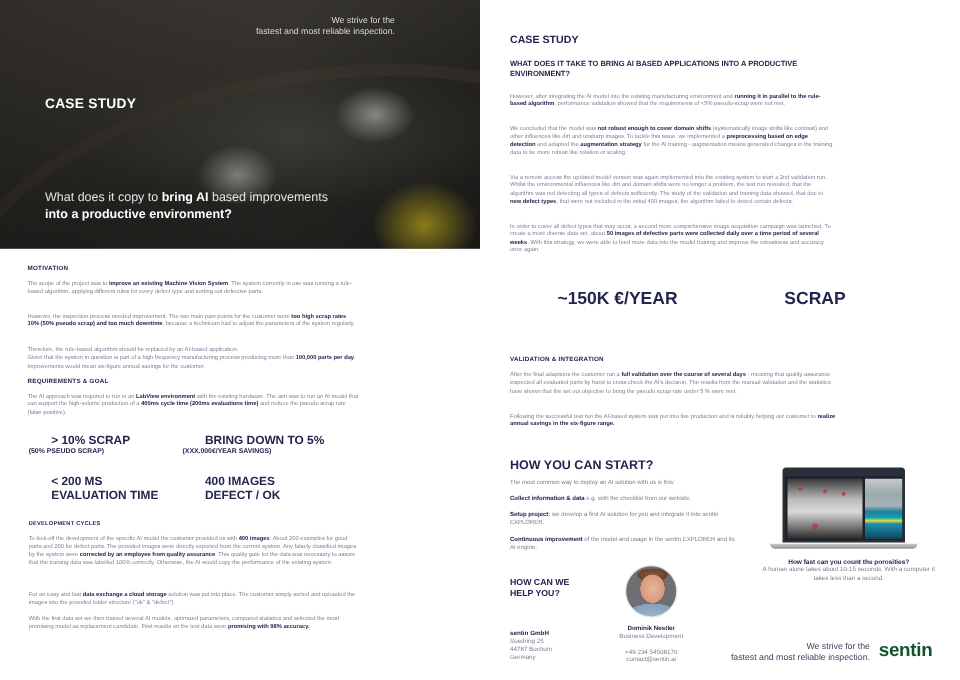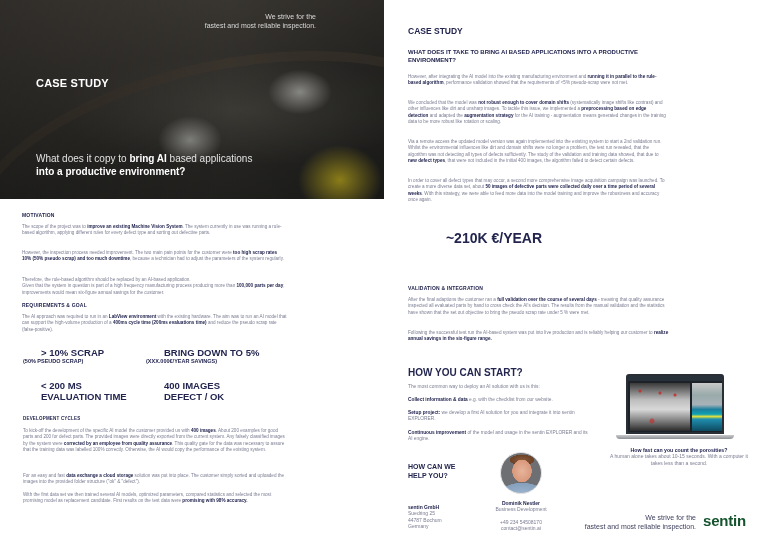--- a/index.html
+++ b/index.html
@@ -89,21 +89,21 @@
 </head>
 <body>
 
 <div class="page-left">
   <div class="hero"></div>
   <div class="hero-tagline">
     <div>We strive for the</div>
     <div>fastest and most reliable inspection.</div>
   </div>
   <div class="hero-eyebrow">CASE STUDY</div>
-  <div class="hero-sub"><span>What does it copy to </span><b>bring AI</b><span> based applications </span><br><b>into a productive environment?</b></div>
+  <div class="hero-sub"><span>What does it copy to </span><b>bring AI</b><span> based improvements </span><br><b>into a productive environment?</b></div>
 
   <div class="section-h" style="left:22px; top:212px;">MOTIVATION</div>
   <div class="para" style="left:22px; top:224px; width:265px;"><span>The scope of the project was to </span><b>improve an existing Machine Vision System</b><span>. The system currently in use was running a rule-based algorithm, applying different rules for every defect type and sorting out defective parts.</span></div>
   <div class="para" style="left:22px; top:250px; width:265px;"><span>However, the inspection process needed improvement. The two main pain points for the customer were </span><b>too high scrap rates 10% (50% pseudo scrap) and too much downtime</b><span>, because a technician had to adjust the parameters of the system regularly.</span></div>
   <div class="para" style="left:22px; top:277px; width:265px;"><span>Therefore, the rule-based algorithm should be replaced by an AI-based application.</span><br><span>Given that the system in question is part of a high frequency manufacturing process producing more than </span><b>100,000 parts per day</b><span>, improvements would mean six-figure annual savings for the customer.</span></div>
 
   <div class="section-h" style="left:22px; top:302px;">REQUIREMENTS &amp; GOAL</div>
   <div class="para" style="left:22px; top:314px; width:265px;"><span>The AI approach was required to run in an </span><b>LabView environment</b><span> with the existing hardware. The aim was to run an AI model that can support the high-volume production of a </span><b>400ms cycle time (200ms evaluations time)</b><span> and reduce the pseudo scrap rate (false-positive).</span></div>
 
   <div class="stat-big" style="left:23px; top:347px;">&gt; 10% SCRAP</div>
@@ -122,23 +122,24 @@
 <div class="page-right">
   <div class="r-eyebrow">CASE STUDY</div>
   <div class="r-q">WHAT DOES IT TAKE TO BRING AI BASED APPLICATIONS INTO A PRODUCTIVE ENVIRONMENT?</div>
 
   <div class="para" style="left:24px; top:74px; width:260px;"><span>However, after integrating the AI model into the existing manufacturing environment and </span><b>running it in parallel to the rule-based algorithm</b><span>, performance validation showed that the requirements of &lt;5% pseudo-scrap were not met.</span></div>
   <div class="para" style="left:24px; top:100px; width:260px;"><span>We concluded that the model was </span><b>not robust enough to cover domain shifts</b><span> (systematically image shifts like contrast) and other influences like dirt and unsharp images. To tackle this issue, we implemented a </span><b>preprocessing based on edge detection</b><span> and adapted the </span><b>augmentation strategy</b><span> for the AI training - augmentation means generated changes in the training data to be more robust like rotation or scaling.</span></div>
   <div class="para" style="left:24px; top:139px; width:260px;"><span>Via a remote access the updated model version was again implemented into the existing system to start a 2nd validation run. Whilst the environmental influences like dirt and domain shifts were no longer a problem, the test run revealed, that the algorithm was not detecting all types of defects sufficiently. The study of the validation and training data showed, that due to </span><b>new defect types</b><span>, that were not included in the initial 400 images, the algorithm failed to detect certain defects.</span></div>
   <div class="para" style="left:24px; top:178px; width:260px;"><span>In order to cover all defect types that may occur, a second more comprehensive image acquisition campaign was launched. To create a more diverse data set, about </span><b>50 images of defective parts were collected daily over a time period of several weeks</b><span>. With this strategy, we were able to feed more data into the model training and improve the robustness and accuracy once again.</span></div>
 
   <div class="kpi" style="left:40px; top:230px; width:140px;">
-    <div>~210K €/YEAR</div>
+    <div>~150K €/YEAR</div>
   </div>
   <div class="kpi" style="left:208px; top:230px; width:120px;">
+    <div>SCRAP</div>
   </div>
 
   <div class="section-h" style="left:24px; top:285px;">VALIDATION &amp; INTEGRATION</div>
   <div class="para" style="left:24px; top:297px; width:262px;"><span>After the final adaptions the customer ran a </span><b>full validation over the course of several days</b><span> - meaning that quality assurance inspected all evaluated parts by hand to cross check the AI's decision. The results from the manual validation and the statistics have shown that the set out objective to bring the pseudo scrap rate under 5 % were met.</span></div>
   <div class="para" style="left:24px; top:330px; width:262px;"><span>Following the successful test run the AI-based system was put into live production and is reliably helping our customer to </span><b>realize annual savings in the six-figure range.</b></div>
 
   <div class="how-h">HOW YOU CAN START?</div>
   <div class="para" style="left:24px; top:384px; width:190px; font-size:4.8px;">The most common way to deploy an AI solution with us is this:</div>
   <div class="para" style="left:24px; top:397px; width:190px; font-size:4.8px;"><b>Collect information &amp; data</b><span> e.g. with the checklist from our website.</span></div>
   <div class="para" style="left:24px; top:410px; width:180px; font-size:4.8px;"><b>Setup project:</b><span> we develop a first AI solution for you and integrate it into sentin EXPLORER.</span></div>

